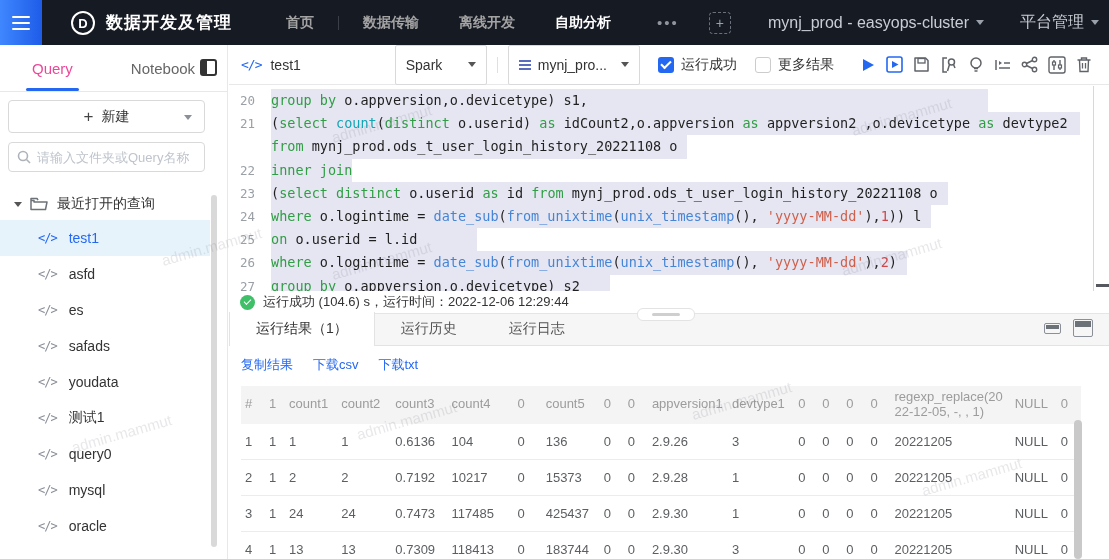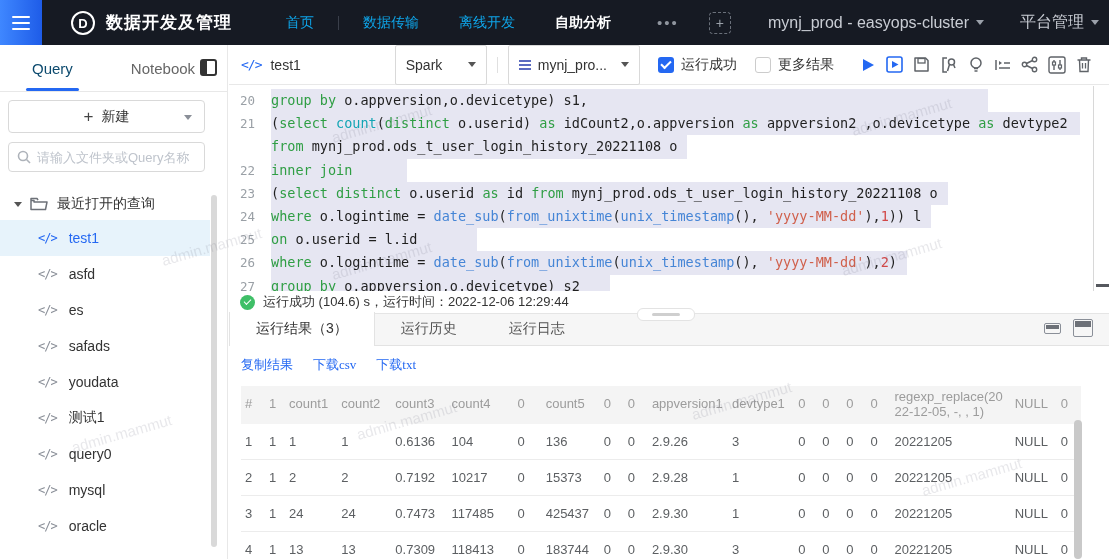--- a/index.html
+++ b/index.html
@@ -7,34 +7,34 @@
   body { font-family:"Liberation Sans", sans-serif; }
   .app { position:relative; width:1109px; height:559px; overflow:hidden; background:#fff; }
 
   
   .navbar { position:absolute; left:0; top:0; width:1109px; height:45px; background:#161a23; display:flex; align-items:center; }
   .burger { width:42px; height:45px; background:linear-gradient(90deg,#3f87ff,#1e5ce8); display:flex; flex-direction:column; justify-content:center; align-items:center; gap:4px; cursor:pointer; }
   .burger i { display:block; width:18px; height:2px; background:#fff; border-radius:1px; }
   .logo { margin-left:28px; width:26px; height:26px; display:flex; align-items:center; justify-content:center; }
   .nav-title { color:#fff; font-size:17px; font-weight:bold; margin-left:10px; letter-spacing:1px; }
   .nav-menu { display:flex; align-items:center; margin-left:34px; }
-  .nav-item { color:#0ea5e9; font-size:14px; margin:0 20px; cursor:pointer; white-space:nowrap; }
+  .nav-item { color:#a3a3a3; font-size:14px; margin:0 20px; cursor:pointer; white-space:nowrap;font-weight:bold; }
   .nav-item.active { color:#ffffff; font-weight:bold; }
   .nav-div { width:1px; height:14px; background:#3a3f4a; margin:0 4px; }
   .nav-more { color:#8f959e; font-size:15px; letter-spacing:2px; margin-left:26px; cursor:pointer; }
   .nav-addbox { margin-left:30px; width:22px; height:22px; border:1px dashed #6a707a; border-radius:4px; color:#9ba1aa; font-size:14px; display:flex; align-items:center; justify-content:center; cursor:pointer; }
   .nav-right { margin-left:auto; display:flex; align-items:center; margin-right:10px; }
   .nav-select { color:#c9cdd4; font-size:16px; margin-left:36px; display:flex; align-items:center; cursor:pointer; white-space:nowrap; }
   .caret { display:inline-block; width:0; height:0; border-left:4px solid transparent; border-right:4px solid transparent; border-top:5px solid #9ba1aa; margin-left:7px; }
 
   
   .sidebar { position:absolute; left:0; top:45px; width:228px; height:514px; background:#fff; border-right:1px solid #e8e8e8; }
   .side-tabs { height:47px; border-bottom:1px solid #e8e8e8; display:flex; align-items:center; position:relative; }
   .side-tab { font-size:15px; color:#666; margin-left:32px; cursor:pointer; position:relative; height:100%; display:flex; align-items:center; }
-  .side-tab.active { color:#0c4a6e; }
+  .side-tab.active { color:#ec4899; }
   .side-tab.active::after { content:""; position:absolute; left:-6px; right:-6px; bottom:0; height:3px; background:#2468f2; border-radius:2px; }
   .side-tab + .side-tab { margin-left:58px; }
   .panel-toggle { position:absolute; right:10px; top:14px; width:17px; height:17px; border:2px solid #333; border-radius:3px; cursor:pointer; }
   .panel-toggle::before { content:""; position:absolute; left:0; top:0; bottom:0; width:5px; background:#333; }
   .new-btn { position:absolute; left:8px; top:55px; width:197px; height:33px; border:1px solid #d9d9d9; border-radius:4px; display:flex; align-items:center; justify-content:center; font-size:14px; color:#333; cursor:pointer; background:#fff; }
   .new-btn .plus { font-size:17px; color:#444; margin-right:8px; font-weight:normal; }
   .new-btn .caret2 { position:absolute; right:12px; top:14px; width:0; height:0; border-left:4px solid transparent; border-right:4px solid transparent; border-top:5px solid #8a8f98; }
   .search-box { position:absolute; left:8px; top:97px; width:197px; height:30px; border:1px solid #d9d9d9; border-radius:4px; display:flex; align-items:center; padding:0 8px; }
   .search-box svg { flex:0 0 auto; }
   .search-box input { border:none; outline:none; width:100%; font-size:13px; color:#333; margin-left:6px; font-family:"Liberation Sans",sans-serif; }
@@ -94,21 +94,21 @@
   .rtab { height:33px; display:flex; align-items:center; padding:0 26px; font-size:14px; color:#555; cursor:pointer; }
   .rtab.active { background:#fff; color:#333; border-left:1px solid #e3e3e3; border-right:1px solid #e3e3e3; margin-bottom:-1px; height:34px; }
   .drag-handle { position:absolute; left:408px; top:-6px; width:58px; height:13px; background:#fff; border:1px solid #e3e3e3; border-radius:6px; display:flex; align-items:center; justify-content:center; cursor:row-resize; }
   .drag-handle i { display:block; width:28px; height:3px; background:#cfcfcf; border-radius:2px; }
   .panel-min { position:absolute; right:48px; top:9px; width:17px; height:11px; border:1px solid #8a8f98; border-radius:2px; cursor:pointer; }
   .panel-min::before { content:""; position:absolute; left:1px; right:1px; top:1px; height:4px; background:#6d7178; }
   .panel-max { position:absolute; right:16px; top:5px; width:20px; height:18px; border:1px solid #8a8f98; border-radius:2px; cursor:pointer; }
   .panel-max::before { content:""; position:absolute; left:1px; right:1px; top:1px; height:6px; background:#6d7178; }
   .rlinks { position:absolute; left:229px; top:346px; width:880px; height:38px; display:flex; align-items:center; background:#fff; }
   .rlink { font-size:13px; color:#2468f2; margin-left:12px; cursor:pointer; text-decoration:none; }
-  .rlink + .rlink { margin-left:20px;font-family:Liberation Serif, serif; }
+  .rlink + .rlink { margin-left:20px; }
 
   
   .rtable-wrap { position:absolute; left:241px; top:386px; width:844px; height:173px; overflow:hidden; }
   table.rtable { border-collapse:collapse; table-layout:fixed; width:840px; font-size:13px; }
   table.rtable th { background:#f4f4f4; color:#9c9c9c; font-weight:normal; text-align:left; padding:4px 4px; vertical-align:middle; word-break:break-all; line-height:1.15; height:32px; }
   table.rtable td { color:#5c5f62; padding:0 4px; height:36px; border-bottom:1px solid #ececec; white-space:nowrap; overflow:hidden; }
   .rtable-scroll { position:absolute; left:1074px; top:420px; width:8px; height:139px; background:#c9c9c9; border-radius:4px; }
 
   
   .wm { position:absolute; color:rgba(110,110,130,0.16); font-size:15px; transform:rotate(-16deg); pointer-events:none; white-space:nowrap; }
@@ -312,37 +312,37 @@
             </svg>
           </span>
       </div>
     </div>
   </div>
 
   <div class="editor" id="editor">
       <div class="ed-line"><span class="gutter">20</span><span class="ed-code" style="padding-right: 400px;"><span class="tok-kw">group by</span><span class="tok-pl"> o.appversion,o.devicetype) s1,</span></span></div>
       <div class="ed-line"><span class="gutter">21</span><span class="ed-code" style="padding-right: 12px;"><span class="tok-pl">(</span><span class="tok-kw">select</span><span class="tok-pl"> </span><span class="tok-fn">count</span><span class="tok-pl">(</span><span class="tok-kw">distinct</span><span class="tok-pl"> o.userid) </span><span class="tok-kw">as</span><span class="tok-pl"> idCount2,o.appversion </span><span class="tok-kw">as</span><span class="tok-pl"> appversion2 ,o.devicetype </span><span class="tok-kw">as</span><span class="tok-pl"> devtype2</span></span></div>
       <div class="ed-line"><span class="gutter"></span><span class="ed-code" style="padding-right: 10px;"><span class="tok-kw">from</span><span class="tok-pl"> mynj_prod.ods_t_user_login_history_20221108 o</span></span></div>
-      <div class="ed-line"><span class="gutter">22</span><span class="ed-code" style="padding-right: 55px;"><span class="tok-kw">inner join</span></span></div>
+      <div class="ed-line"><span class="gutter">22</span><span class="ed-code" style=""><span class="tok-kw">inner join</span></span></div>
       <div class="ed-line"><span class="gutter">23</span><span class="ed-code" style="padding-right: 10px;"><span class="tok-pl">(</span><span class="tok-kw">select</span><span class="tok-pl"> </span><span class="tok-kw">distinct</span><span class="tok-pl"> o.userid </span><span class="tok-kw">as</span><span class="tok-pl"> id </span><span class="tok-kw">from</span><span class="tok-pl"> mynj_prod.ods_t_user_login_history_20221108 o</span></span></div>
       <div class="ed-line"><span class="gutter">24</span><span class="ed-code" style="padding-right: 10px;"><span class="tok-kw">where</span><span class="tok-pl"> o.logintime = </span><span class="tok-fnb">date_sub</span><span class="tok-pl">(</span><span class="tok-fnb">from_unixtime</span><span class="tok-pl">(</span><span class="tok-fnb">unix_timestamp</span><span class="tok-pl">(), </span><span class="tok-str">'yyyy-MM-dd'</span><span class="tok-pl">),</span><span class="tok-num">1</span><span class="tok-pl">)) l</span></span></div>
       <div class="ed-line"><span class="gutter">25</span><span class="ed-code" style="padding-right: 60px;"><span class="tok-kw">on</span><span class="tok-pl"> o.userid = l.id</span></span></div>
       <div class="ed-line"><span class="gutter">26</span><span class="ed-code" style="padding-right: 10px;"><span class="tok-kw">where</span><span class="tok-pl"> o.logintime = </span><span class="tok-fnb">date_sub</span><span class="tok-pl">(</span><span class="tok-fnb">from_unixtime</span><span class="tok-pl">(</span><span class="tok-fnb">unix_timestamp</span><span class="tok-pl">(), </span><span class="tok-str">'yyyy-MM-dd'</span><span class="tok-pl">),</span><span class="tok-num">2</span><span class="tok-pl">)</span></span></div>
       <div class="ed-line"><span class="gutter">27</span><span class="ed-code" style="padding-right: 30px;"><span class="tok-kw">group by</span><span class="tok-pl"> o.appversion,o.devicetype) s2</span></span></div>
     </div>
   <div class="ed-rightline"></div>
   <div class="ed-corner"></div>
 
   <div class="statusbar">
     <span class="ok-ico"></span>
     <span class="status-text">运行成功 (104.6) s，运行时间：2022-12-06 12:29:44</span>
   </div>
 
   <div class="rtabbar" id="rtabbar">
-    <div class="rtab active">运行结果（3）</div>
+    <div class="rtab active">运行结果（1）</div>
       <div class="rtab">运行历史</div>
       <div class="rtab">运行日志</div>
       <div class="drag-handle">
         <i></i>
       </div>
     <div class="panel-min"></div>
     <div class="panel-max"></div>
   </div>
 
   <div class="rlinks" id="rlinks">

